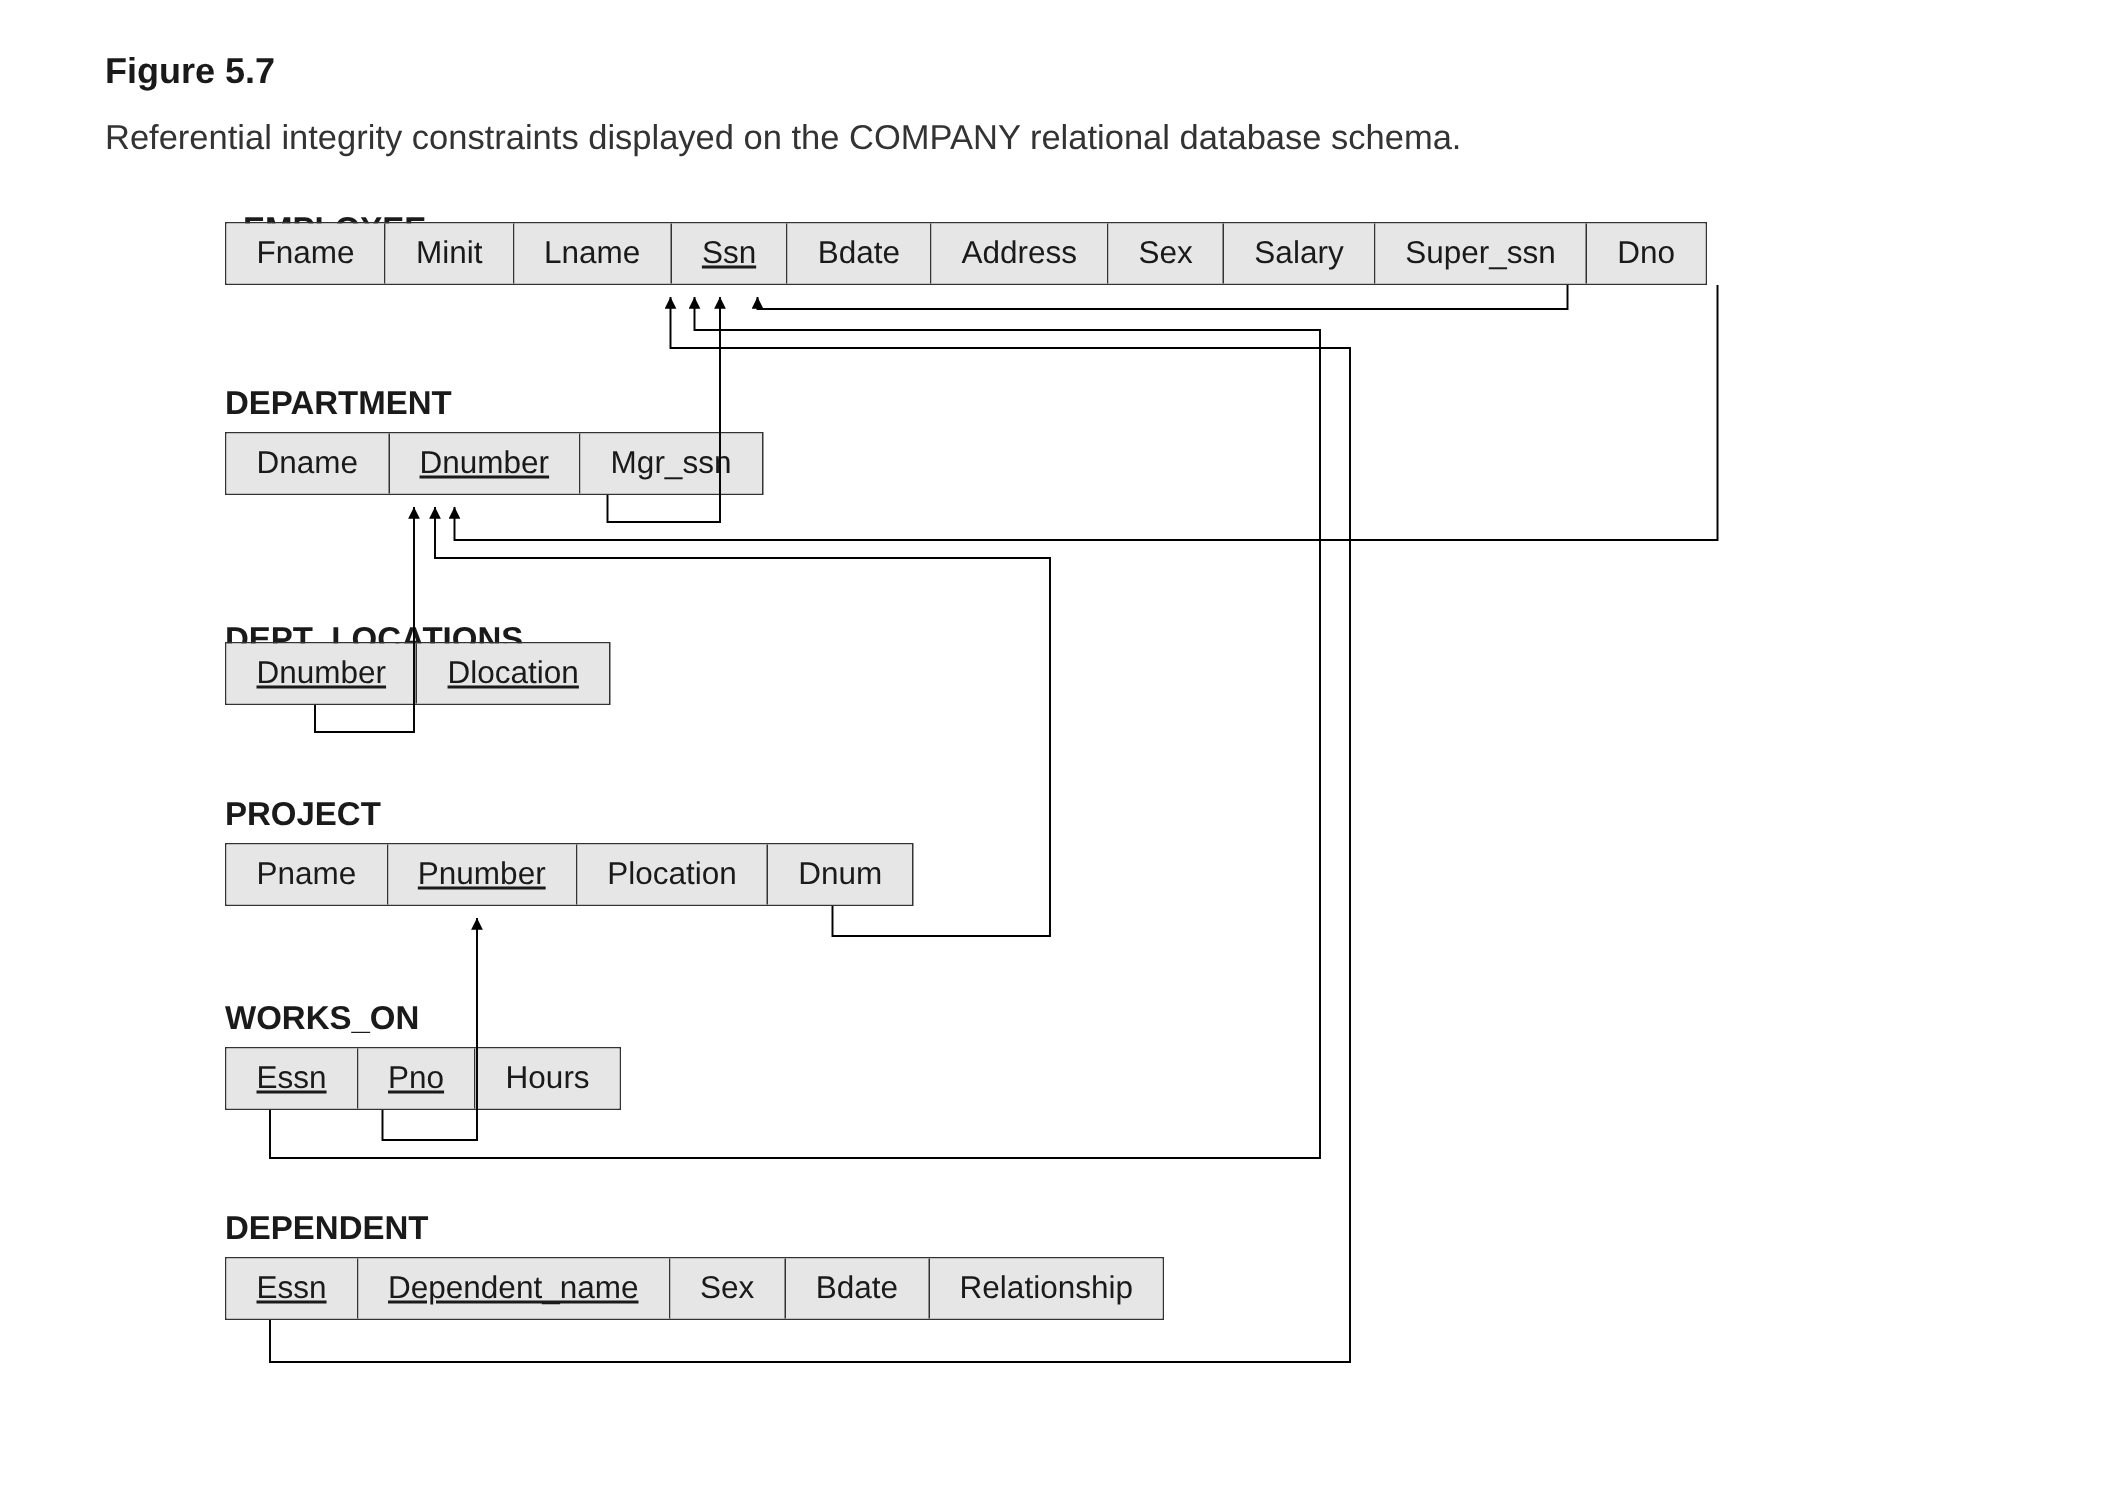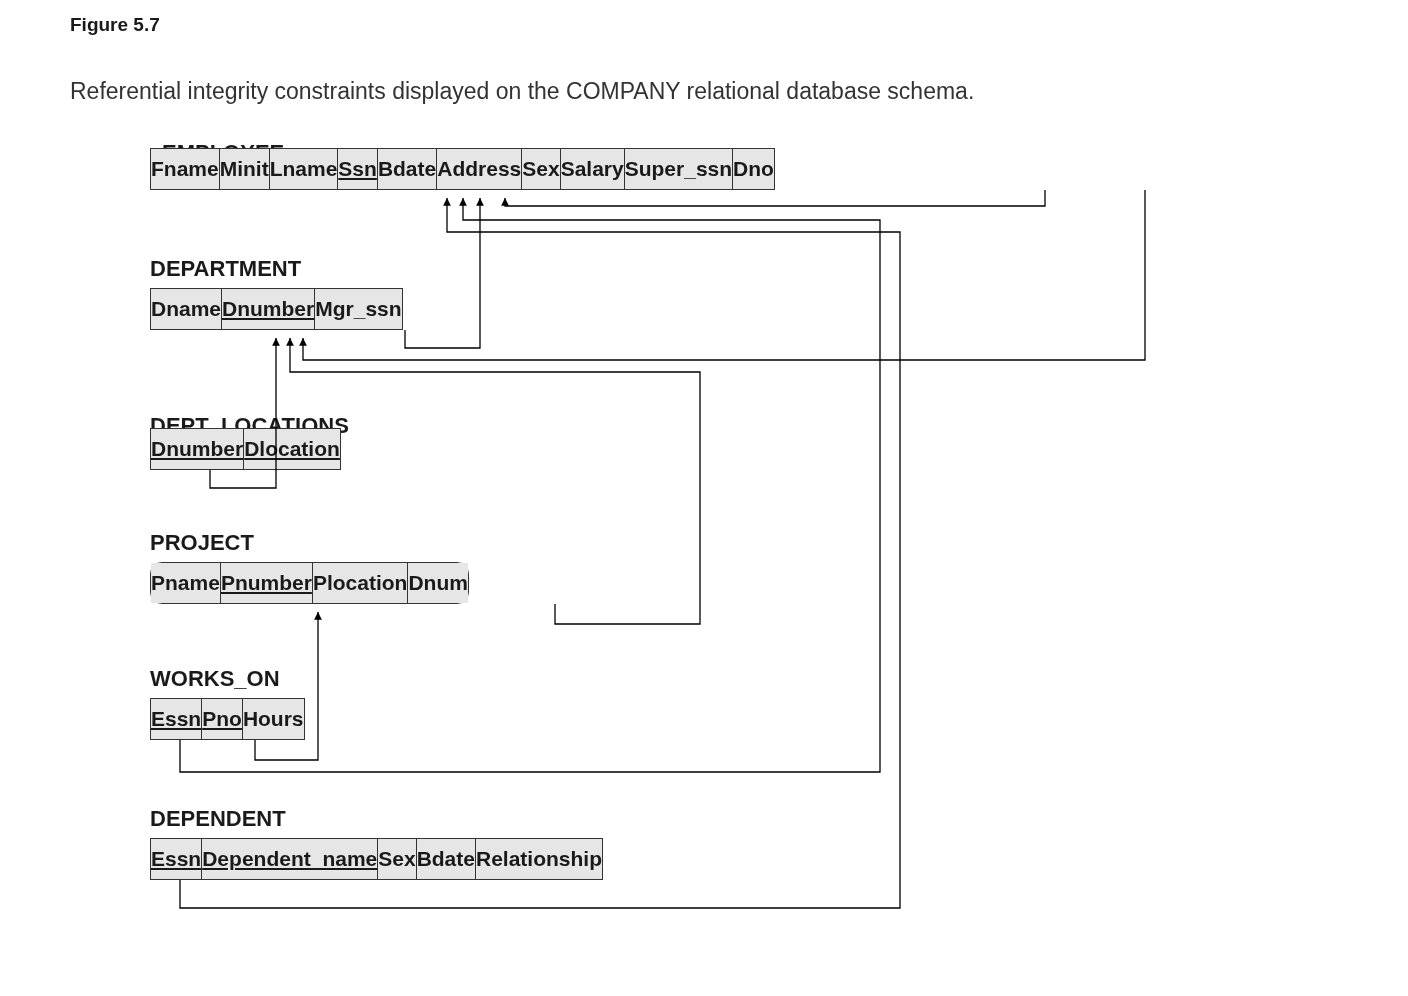--- a/index.html
+++ b/index.html
@@ -1,21 +1,21 @@
 <!DOCTYPE html>
 <html><head>
 <meta charset="utf-8">
 <style>
   html,body{margin:0;padding:0;background:#fff;}
   body{font-family:"Helvetica Neue",Helvetica,Arial,sans-serif;color:#1a1a1a;width:1408px;height:996px;position:relative;}
-  .figure-label{position:absolute;left:70px;top:14px;font-weight:700;font-size:19px;}
+  .figure-label{position:absolute;left:70px;top:34px;font-weight:700;font-size:24px;}
   .figure-caption{position:absolute;left:70px;top:62px;font-size:23px;color:#333;margin-top:16px;}
   .rel-title{position:absolute;font-weight:700;font-size:22px;}
   .rel-table{position:absolute;display:flex;border:1.5px solid #333;}
-  .cell{padding:8px 0;font-size:21px;background:#e6e6e6;white-space:nowrap;font-weight:bold;}
+  .cell{padding:8px 20px;font-size:21px;background:#e6e6e6;white-space:nowrap;}
   .cell:not(:last-child){border-right:1.5px solid #333;}
   .pk{text-decoration:underline;}
   svg.lines{position:absolute;left:0;top:0;pointer-events:none;}
 </style>
 </head>
 <body>
 
 <div class="figure-label">Figure 5.7</div>
 <div class="figure-caption">Referential integrity constraints displayed on the COMPANY relational database schema.</div>
 
@@ -40,21 +40,21 @@
   <div class="cell">Mgr_ssn</div>
 </div>
 
 <div class="rel-title" style="left:150px;top:413px;">DEPT_LOCATIONS</div>
 <div class="rel-table" style="left:150px;top:428px;">
   <div class="cell pk">Dnumber</div>
   <div class="cell pk">Dlocation</div>
 </div>
 
 <div class="rel-title" style="left:150px;top:530px;">PROJECT</div>
-<div class="rel-table" style="left:150px;top:562px;border-radius:12px;">
+<div class="rel-table" style="left:150px;top:562px;">
   <div class="cell">Pname</div>
   <div class="cell pk">Pnumber</div>
   <div class="cell">Plocation</div>
   <div class="cell">Dnum</div>
 </div>
 
 <div class="rel-title" style="left:150px;top:666px;">WORKS_ON</div>
 <div class="rel-table" style="left:150px;top:698px;">
   <div class="cell pk">Essn</div>
   <div class="cell pk">Pno</div>

